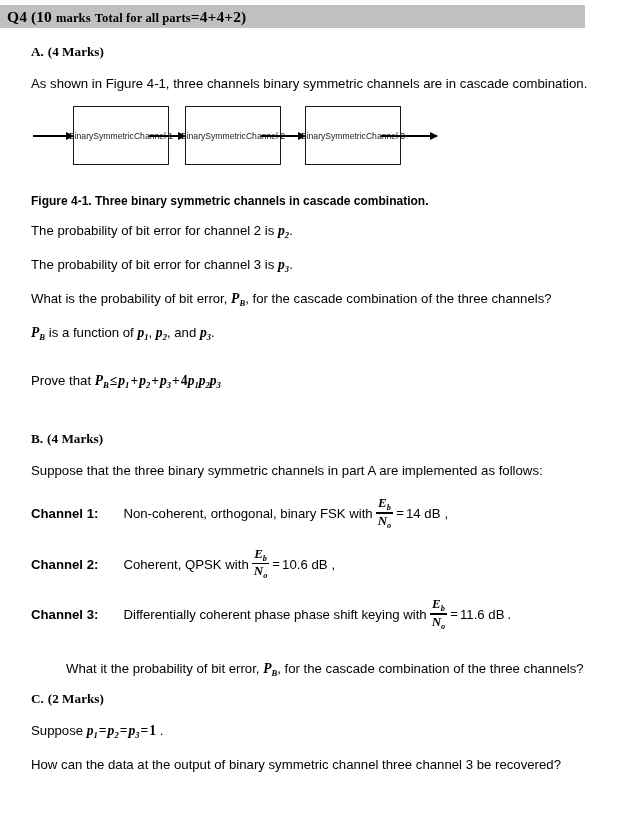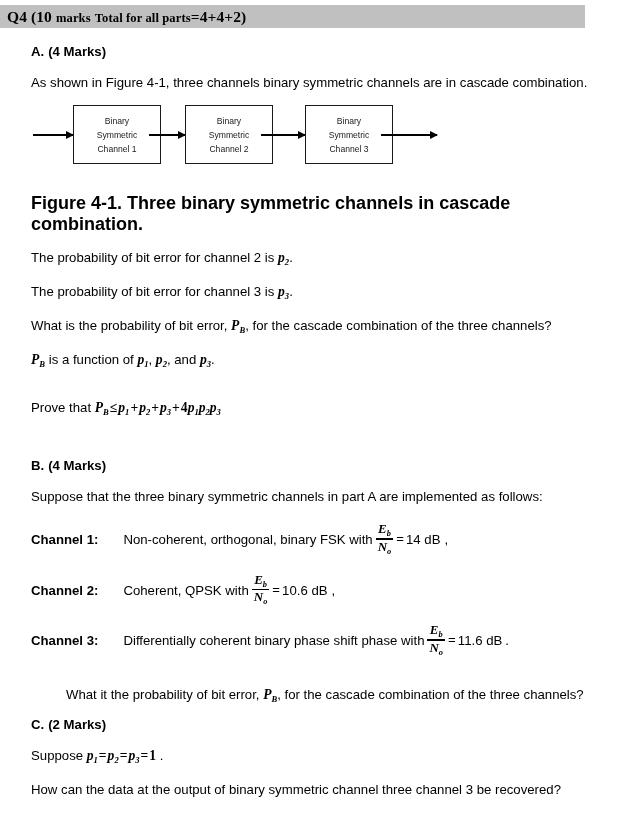--- a/index.html
+++ b/index.html
@@ -51,24 +51,25 @@
     font-size: 13.2px;
     line-height: 19px;
     margin: 0 0 13px 0;
     white-space: normal;
   }
   .para.tight { margin-bottom: 11px; margin-left: 35px; }
   .section-head {
     font-size: 13.2px;
     font-weight: bold;
     margin: 0 0 14px 0;
+    font-family: Liberation Serif, serif;
   }
   .section-head .letter { margin-right: 4px; }
   .fig-caption {
-    font-size: 18px;
+    font-size: 12px;
     font-weight: bold;
     margin: 0 0 13px 0;
   }
   .chan-line {
     font-size: 13.2px;
     line-height: 19px;
     margin: 0 0 9px 0;
     display: flex;
     align-items: center;
     flex-wrap: nowrap;
@@ -151,26 +152,26 @@
   
   .diagram {
     position: relative;
     width: 440px;
     height: 72px;
     margin: 0 0 16px 0;
   }
   .dbox {
     position: absolute;
     top: 0;
-    width: 88px;
+    width: 96px;
     height: 59px;
     border: 1.4px solid #1a1a1a;
     box-sizing: border-box;
     display: flex;
-    flex-direction: column;
+    flex-direction: row;
     align-items: center;
     justify-content: center;
     background: #fff;
   }
   .dbox span {
     font-size: 8.6px;
     line-height: 14px;
     color: #1a1a1a;
     white-space: nowrap;
   }
@@ -302,21 +303,21 @@
         <span class="bar"></span>
         <span class="den"><span>N</span><sub>o</sub></span>
       </span>
       <span class="eqv">=</span>
       <span class="chan-text">10.6 dB</span>
       <span class="chan-text" style="padding-left:4px">,</span>
   </div>
 
   <div class="chan-line">
     <span class="chan-label">Channel 3:</span>
-      <span class="chan-text">Differentially coherent binary phase shift phase with</span>
+      <span class="chan-text">Differentially coherent phase phase shift keying with</span>
       <span class="frac">
         <span class="num"><span>E</span><sub>b</sub></span>
         <span class="bar"></span>
         <span class="den"><span>N</span><sub>o</sub></span>
       </span>
       <span class="eqv">=</span>
       <span class="chan-text">11.6 dB</span>
       <span class="chan-text" style="padding-left:3px">.</span>
   </div>
 

